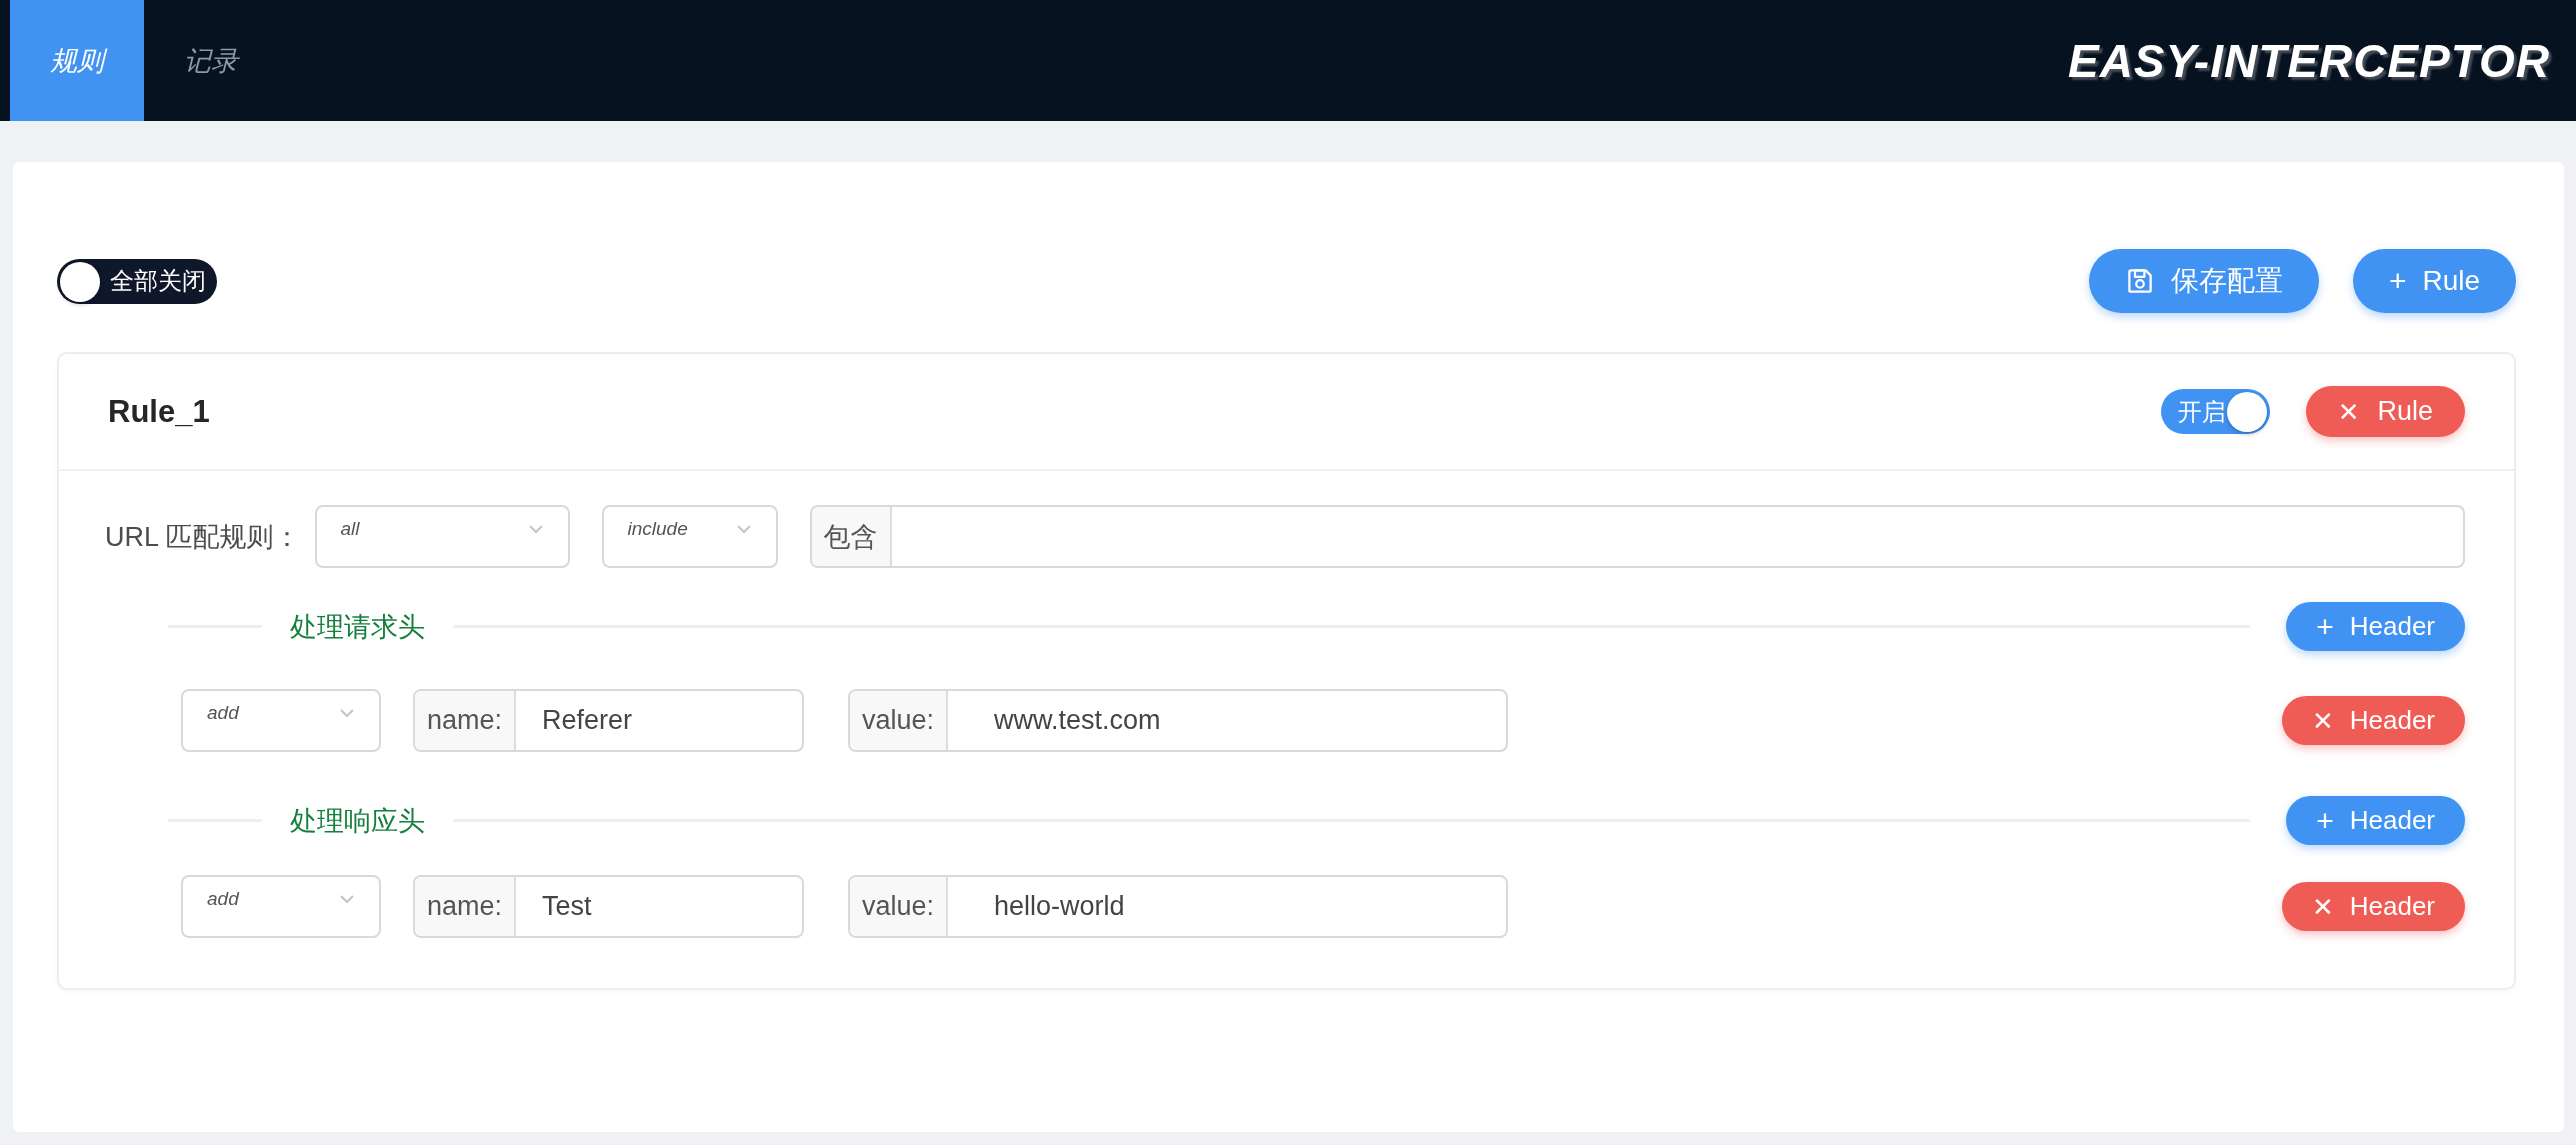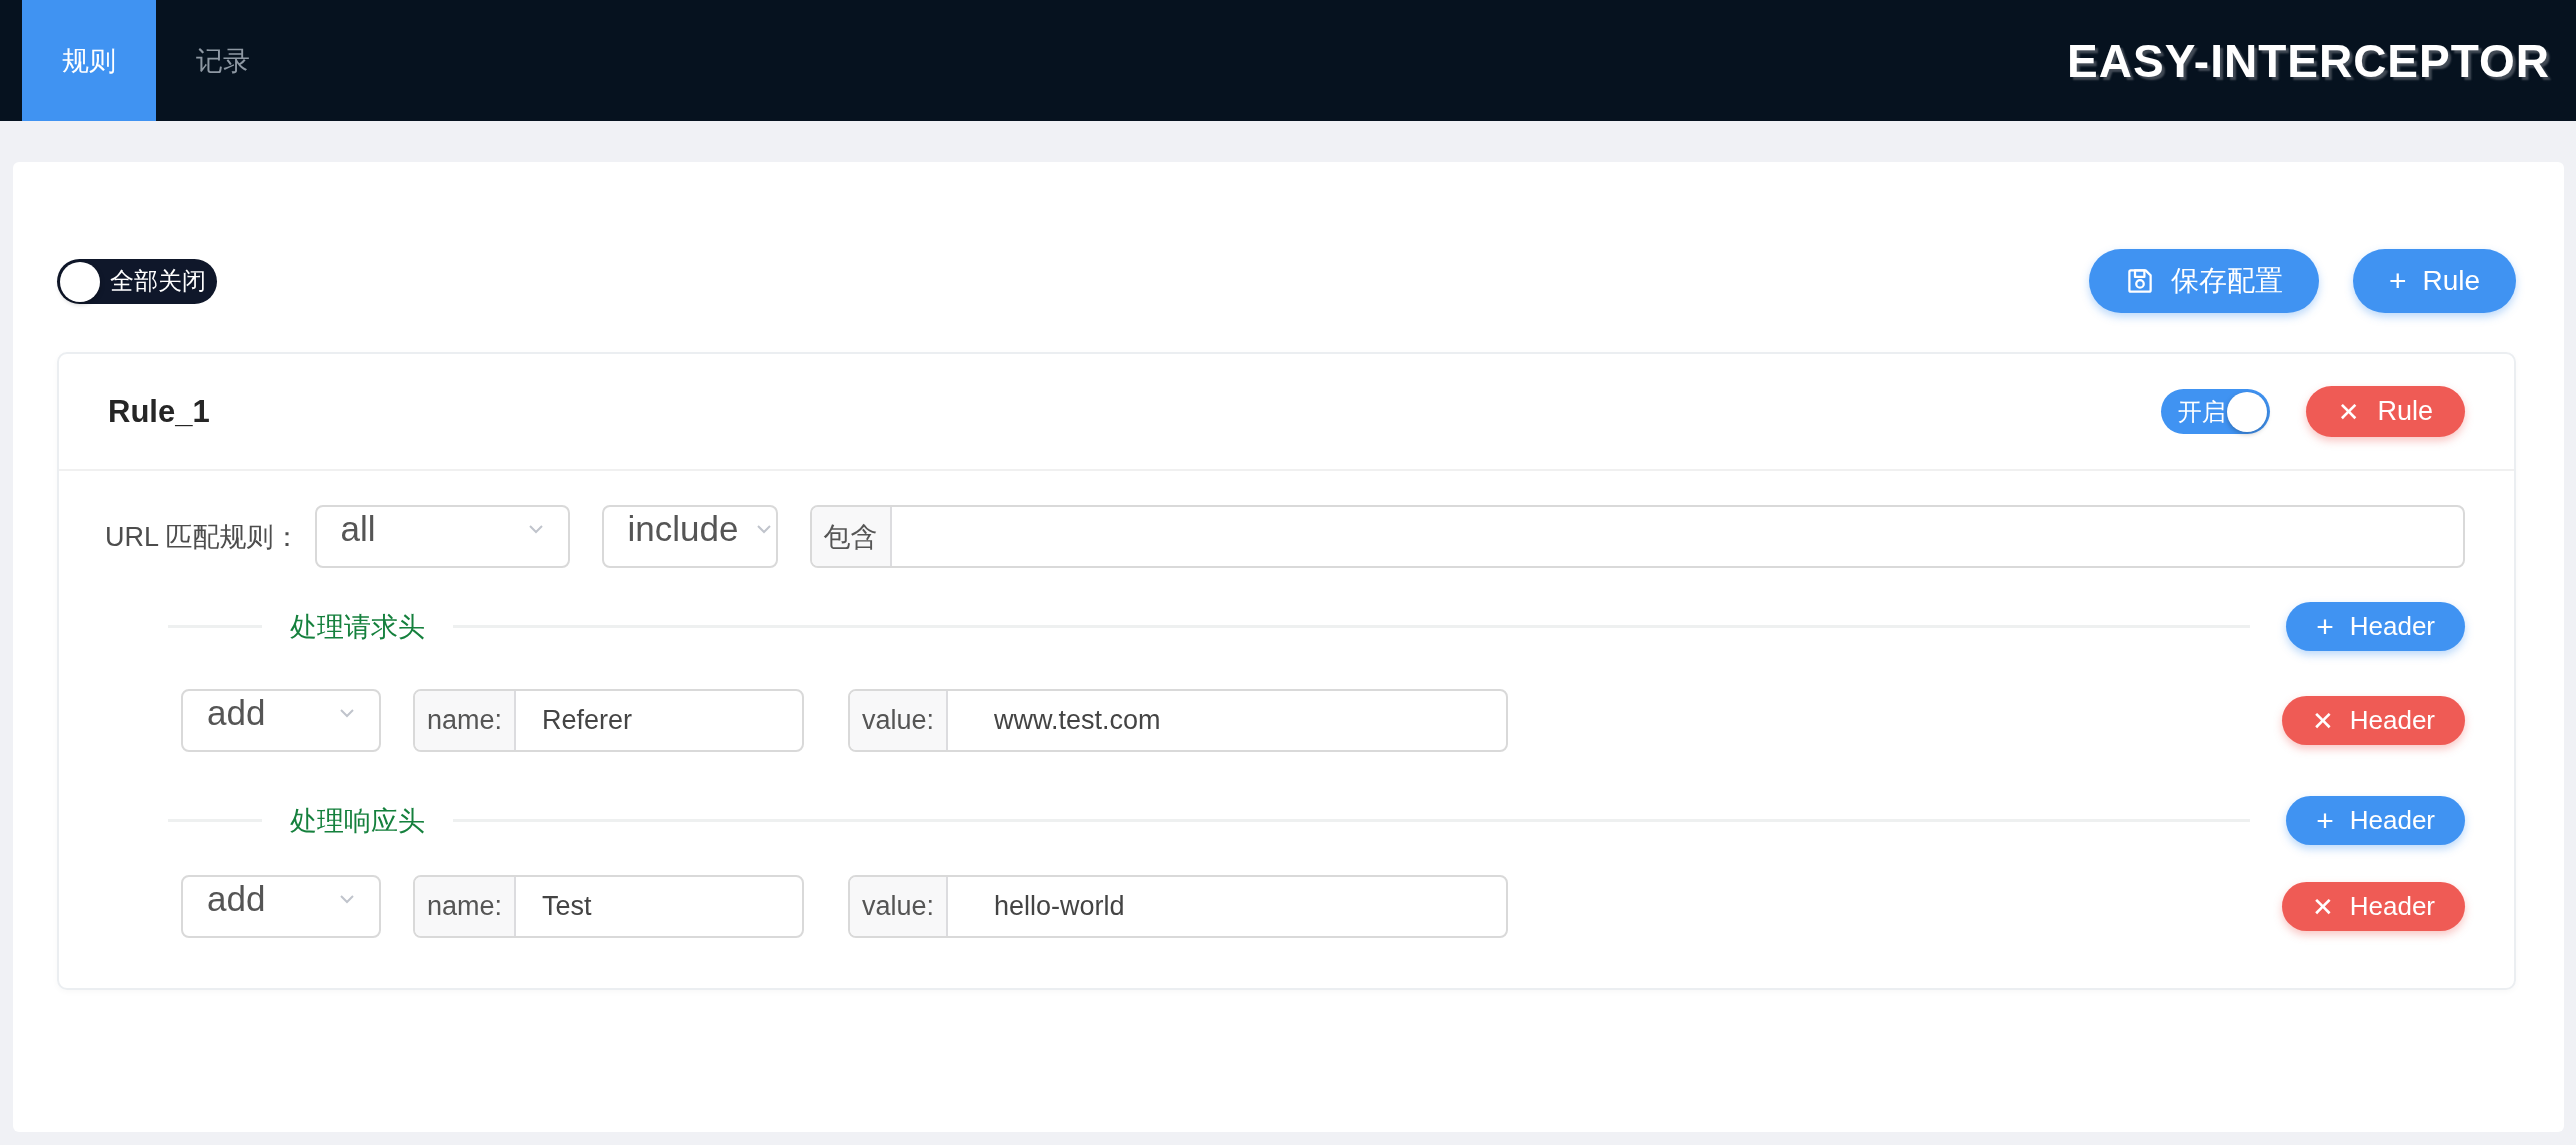--- a/index.html
+++ b/index.html
@@ -7,21 +7,22 @@
     width: 2576px; height: 1146px;
     font-family: "Liberation Sans", "DejaVu Sans", sans-serif;
     background: #f0f1f5;
     overflow: hidden;
   }
 
   
   .navbar {
     height: 121px; background: #06121f;
     display: flex; align-items: stretch;
-    padding-left: 22px;
+    padding-left: 10px;
+    font-style: italic;
   }
   .nav-tab {
     min-width: 134px; padding: 0 30px;
     display: flex; align-items: center; justify-content: center;
     font-size: 27px; color: #8e98a3; cursor: pointer;
   }
   .nav-tab.active { background: #4093f2; color: #ffffff; }
   .navbar-title {
     margin-left: auto; padding-right: 26px;
     display: flex; align-items: center;
@@ -90,21 +91,21 @@
 
   .rule-body { padding: 33px 49px 0 46px; }
 
   
   .url-row { display: flex; align-items: center; height: 65px; }
   .url-label { font-size: 27px; color: #4d4d4d; margin-right: 14px; white-space: nowrap; }
 
   .select {
     height: 63px; border: 2px solid #d9d9d9; border-radius: 8px;
     background: #ffffff; display: flex; align-items: center;
-    padding: 0 20px 16px 24px; font-size: 35px; color: #555555; cursor: pointer;
+    padding: 0 20px 16px 24px; font-size: 19px; color: #555555; cursor: pointer; font-style: italic;
   }
   .select .sel-text { flex: 1; }
   .select .chev { margin-left: 14px; display: flex; }
   .sel-scope { width: 255px; margin-right: 32px; }
   .sel-mode  { width: 176px; margin-right: 32px; }
   .sel-action{ width: 200px; }
 
   .input-group {
     height: 63px; border: 2px solid #d9d9d9; border-radius: 8px;
     background: #ffffff; display: flex; align-items: stretch; overflow: hidden;

